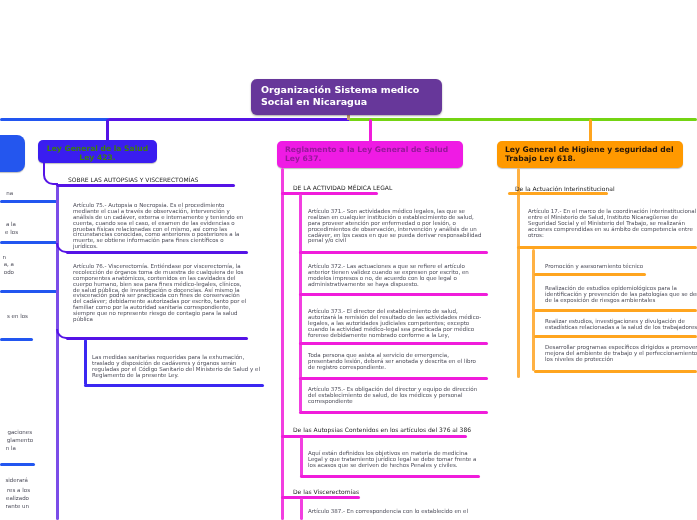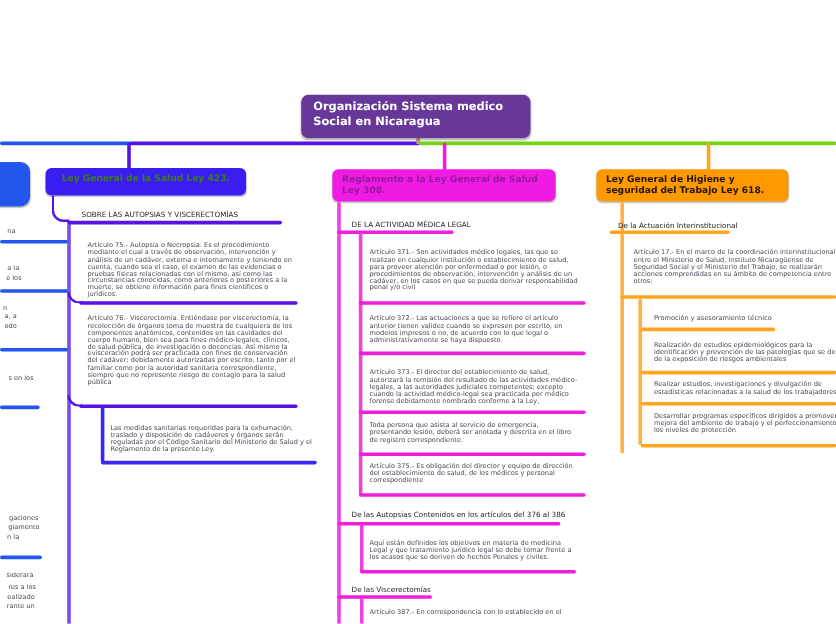--- a/index.html
+++ b/index.html
@@ -67,21 +67,21 @@
   <div class="frag" style="left:0;top:429px;width:32px;">gaciones</div>
   <div class="frag" style="left:0;top:437px;width:33px;">glamento</div>
   <div class="frag" style="left:0;top:445px;width:16px;">n la</div>
   <div class="ul c-blue" style="left:0;top:463px;width:35px;"></div>
 
   <div class="frag" style="left:0;top:477px;width:28px;">siderará</div>
   <div class="frag" style="left:0;top:487px;width:30px;">res a los</div>
   <div class="frag" style="left:0;top:495px;width:29px;">ealizado</div>
   <div class="frag" style="left:0;top:503px;width:29px;">rante un</div>
 
-  <div class="hdr" style="left:38px;top:140px;width:167px;height:23px;background:#3a1df0;color:#3c7f0e;text-align:center;">
+  <div class="hdr" style="left:38px;top:140px;width:119px;height:23px;background:#3a1df0;color:#3c7f0e;text-align:center;">
     <span>Ley General de la Salud Ley 423.</span>
   </div>
   <div class="curve" style="left:43px;top:163px;width:13px;height:20px;border-color:#5513e6;"></div>
   <div class="vline c-sal-sp" style="left:56px;top:186px;height:334px;"></div>
 
   <div class="lbl" style="left:68px;top:176px;">SOBRE LAS AUTOPSIAS Y VISCERECTOMÍAS</div>
   <div class="ul c-sal" style="left:56px;top:184px;width:179px;"></div>
 
   <div class="txt" style="left:73px;top:203px;width:176px;">Artículo 75.- Autopsia o Necropsia. Es el procedimiento mediante el cual a través de observación, intervención y análisis de un cadáver, externa e internamente y teniendo en cuenta, cuando sea el caso, el examen de las evidencias o pruebas físicas relacionadas con el mismo, así como las circunstancias conocidas, como anteriores o posteriores a la muerte, se obtiene información para fines científicos o jurídicos.</div>
   <div class="curve" style="left:56px;top:243px;width:11px;height:8px;border-color:#5513e6;"></div>
@@ -89,21 +89,21 @@
 
   <div class="txt" style="left:73px;top:264px;width:176px;">Artículo 76.- Viscerectomía. Entiéndase por viscerectomía, la recolección de órganos toma de muestra de cualquiera de los componentes anatómicos, contenidos en las cavidades del cuerpo humano, bien sea para fines médico-legales, clínicos, de salud pública, de investigación o docencias. Así mismo la evisceración podrá ser practicada con fines de conservación del cadáver; debidamente autorizadas por escrito, tanto por el familiar como por la autoridad sanitaria correspondiente, siempre que no represente riesgo de contagio para la salud pública</div>
   <div class="curve" style="left:56px;top:329px;width:11px;height:8px;border-color:#5513e6;"></div>
   <div class="ul c-sal" style="left:66px;top:337px;width:182px;"></div>
 
   <div class="vline c-med" style="left:84px;top:339px;height:46px;"></div>
   <div class="txt" style="left:92px;top:355px;width:172px;">Las medidas sanitarias requeridas para la exhumación, traslado y disposición de cadáveres y órganos serán reguladas por el Código Sanitario del Ministerio de Salud y el Reglamento de la presente Ley.</div>
   <div class="ul c-med" style="left:84px;top:384px;width:180px;"></div>
 
   <div class="hdr" style="left:277px;top:141px;width:186px;height:27px;background:#ef1be4;color:#97189c;">
-    <span>Reglamento a la Ley General de Salud Ley 308.</span>
+    <span>Reglamento a la Ley General de Salud Ley 637.</span>
   </div>
   <div class="vline c-reg-sp" style="left:281px;top:168px;height:352px;"></div>
 
   <div class="lbl" style="left:293px;top:184px;">DE LA ACTIVIDAD MÉDICA LEGAL</div>
   <div class="ul c-reg" style="left:281px;top:192px;width:97px;"></div>
 
   <div class="vline c-reg-sp" style="left:299px;top:194px;height:218px;"></div>
 
   <div class="txt" style="left:308px;top:209px;width:174px;">Artículo 371.- Son actividades médico legales, las que se realizan en cualquier institución o establecimiento de salud, para proveer atención por enfermedad o por lesión, o procedimientos de observación, intervención y análisis de un cadáver, en los casos en que se pueda derivar responsabilidad penal y/o civil</div>
   <div class="ul c-reg" style="left:299px;top:251px;width:189px;"></div>
@@ -126,21 +126,21 @@
   <div class="vline c-reg-sp" style="left:300px;top:437px;height:40px;"></div>
   <div class="txt" style="left:308px;top:451px;width:170px;">Aquí están definidos los objetivos en materia de medicina Legal y que tratamiento jurídico legal se debe tomar frente a los acasos que se deriven de hechos Penales y civiles.</div>
   <div class="ul c-reg" style="left:300px;top:475px;width:180px;"></div>
 
   <div class="lbl" style="left:293px;top:488px;">De las Viscerectomías</div>
   <div class="ul c-reg" style="left:281px;top:496px;width:79px;height:3px;"></div>
 
   <div class="vline c-reg-sp" style="left:300px;top:498px;height:22px;"></div>
   <div class="txt" style="left:308px;top:509px;width:174px;">Artículo 387.- En correspondencia con lo establecido en el</div>
 
-  <div class="hdr" style="left:497px;top:141px;width:160px;height:27px;background:#ff9900;color:#25160a;">
+  <div class="hdr" style="left:497px;top:141px;width:186px;height:27px;background:#ff9900;color:#25160a;">
     <span>Ley General de Higiene y seguridad del Trabajo Ley 618.</span>
   </div>
   <div class="vline c-hig-sp" style="left:517px;top:168px;height:210px;"></div>
 
   <div class="lbl" style="left:515px;top:185px;">De la Actuación Interinstitucional</div>
   <div class="ul c-hig" style="left:508px;top:192px;width:100px;"></div>
 
   <div class="txt" style="left:528px;top:209px;width:175px;">Artículo 17.- En el marco de la coordinación interinstitucional entre el Ministerio de Salud, Instituto Nicaragüense de Seguridad Social y el Ministerio del Trabajo, se realizarán acciones comprendidas en su ámbito de competencia entre otros:</div>
   <div class="ul c-hig" style="left:517px;top:246px;width:180px;"></div>
 

